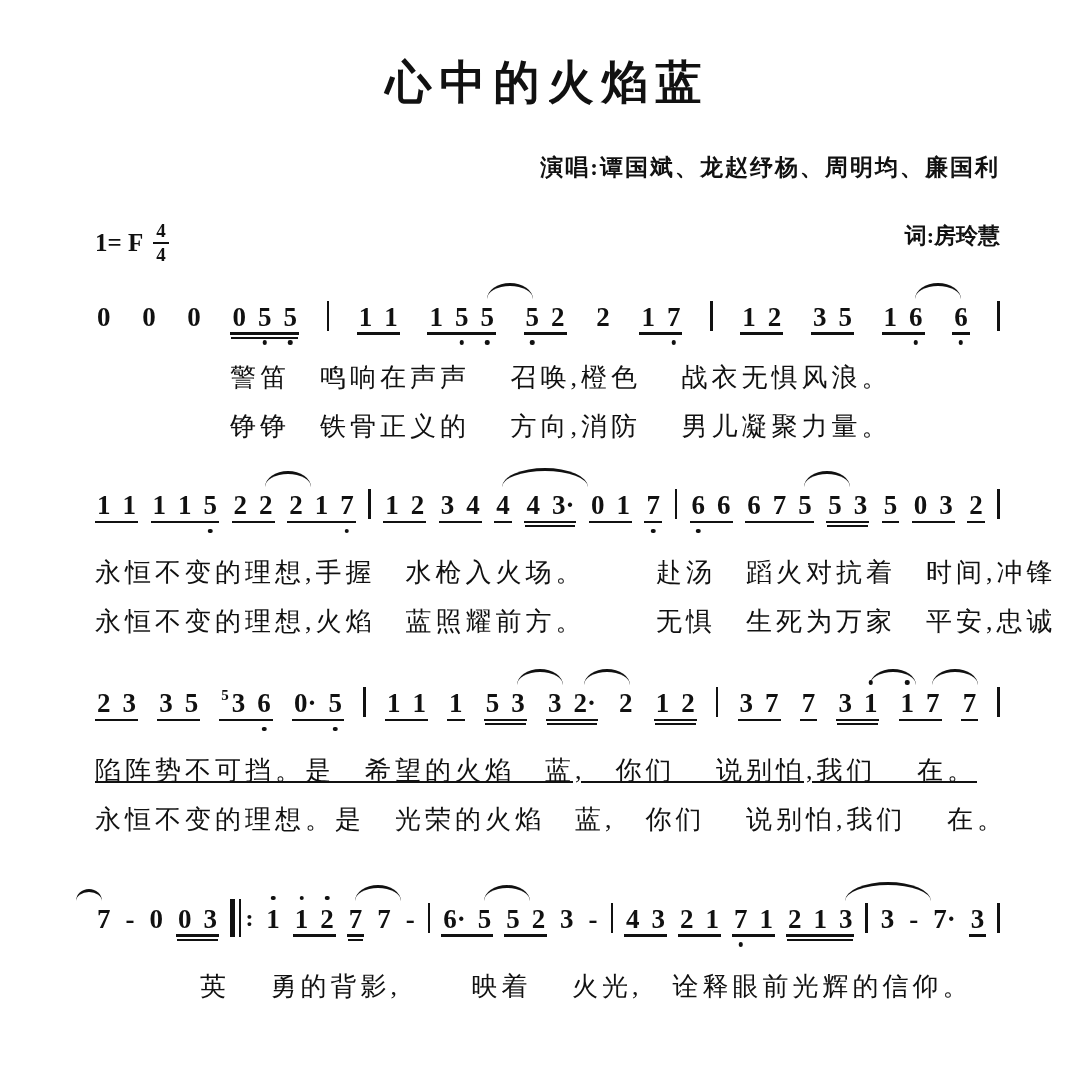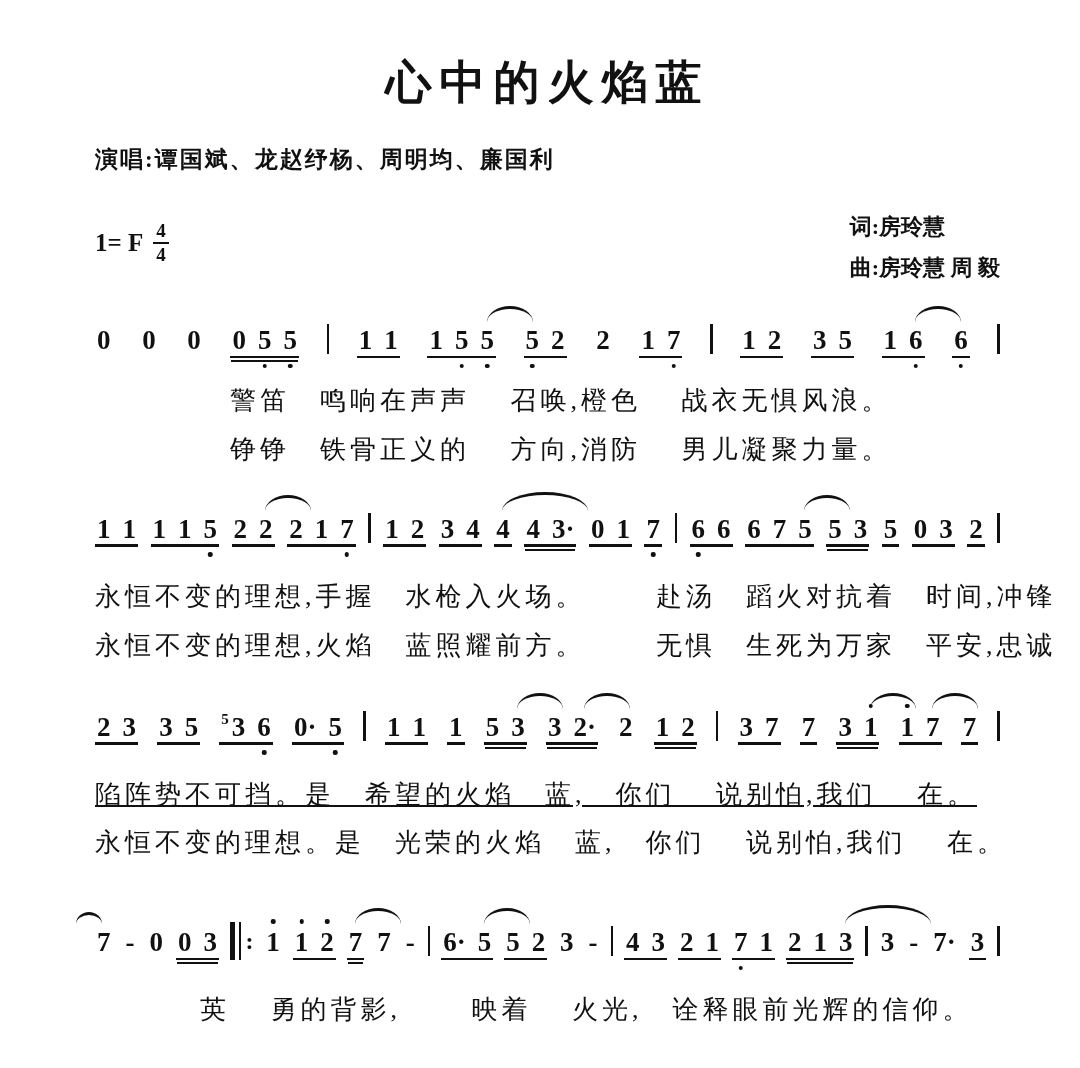--- a/index.html
+++ b/index.html
@@ -6,23 +6,23 @@
   body{
     width:1080px;height:1068px;background:#ffffff;color:#111;
     font-family:"Liberation Serif","DejaVu Serif",serif;
     overflow:hidden;
   }
   .sheet{padding:52px 80px 0 95px;}
   .title{
     text-align:center;font-size:46px;font-weight:700;letter-spacing:8px;
   }
   .subtitle{
-    text-align:left;font-size:23px;margin-top:30px;letter-spacing:2px;font-weight:600;
-  }
-  .meta{display:flex;justify-content:space-between;align-items:flex-start;margin-top:32px;}
+    text-align:right;font-size:23px;margin-top:38px;letter-spacing:2px;font-weight:600;
+  }
+  .meta{display:flex;justify-content:space-between;align-items:center;margin-top:24px;}
   .key{font-size:25px;font-weight:700;display:flex;align-items:center;gap:10px;margin-top:14px;}
   .ts{display:inline-flex;flex-direction:column;align-items:center;font-size:19px;font-weight:700;line-height:1.05;}
   .ts .num{border-bottom:2px solid #111;padding:0 3px 1px;}
   .ts .den{padding-top:1px;}
   .credits{font-size:22px;line-height:1.85;font-weight:600;}
 
   .system{margin-top:30px;}
   .system:nth-child(1){margin-top:14px;}
   .system:nth-child(2){margin-top:24px;}
   .system:nth-child(3){margin-top:26px;}
@@ -77,21 +77,20 @@
   <div class="meta">
     <div class="key">
       <span>1= F</span>
       <span class="ts">
         <span class="num">4</span>
         <span class="den">4</span>
       </span>
     </div>
     <div class="credits">
       <div>词:房玲慧</div>
-      <div>曲:房玲慧 周  毅</div>
     </div>
   </div>
 
   <div>
       <div class="system">
         <div class="notes-row">
           <span class="grp u0">
             <span class="note">0</span>
           </span>
           <span class="grp u0">

